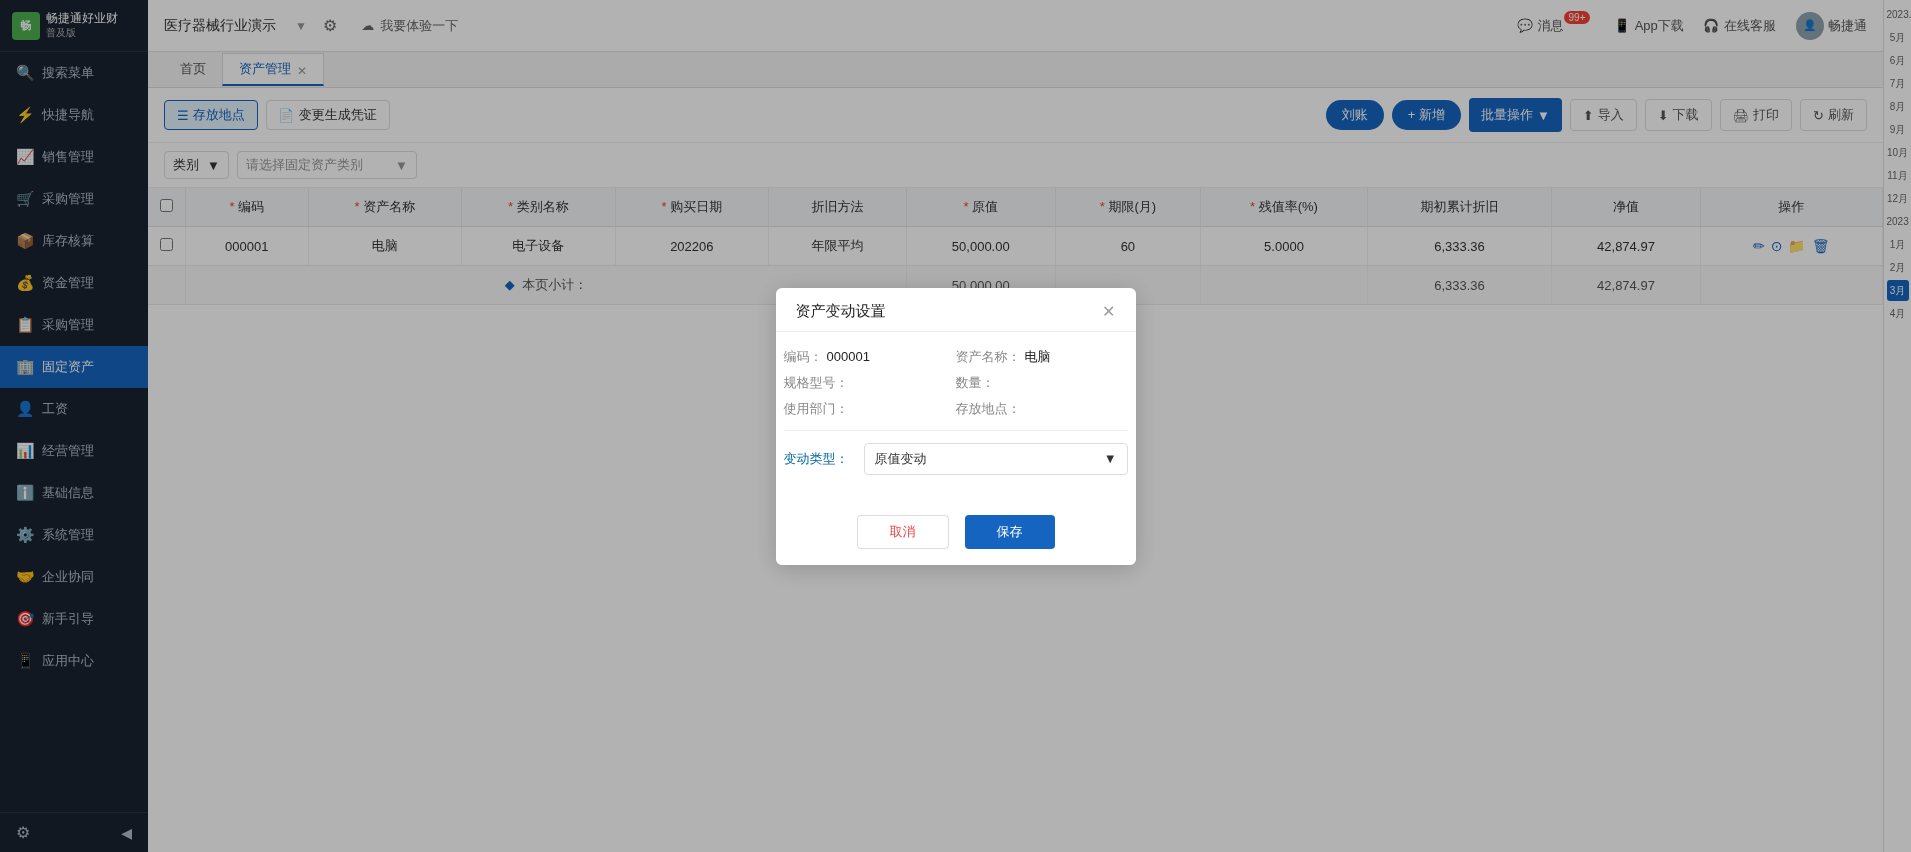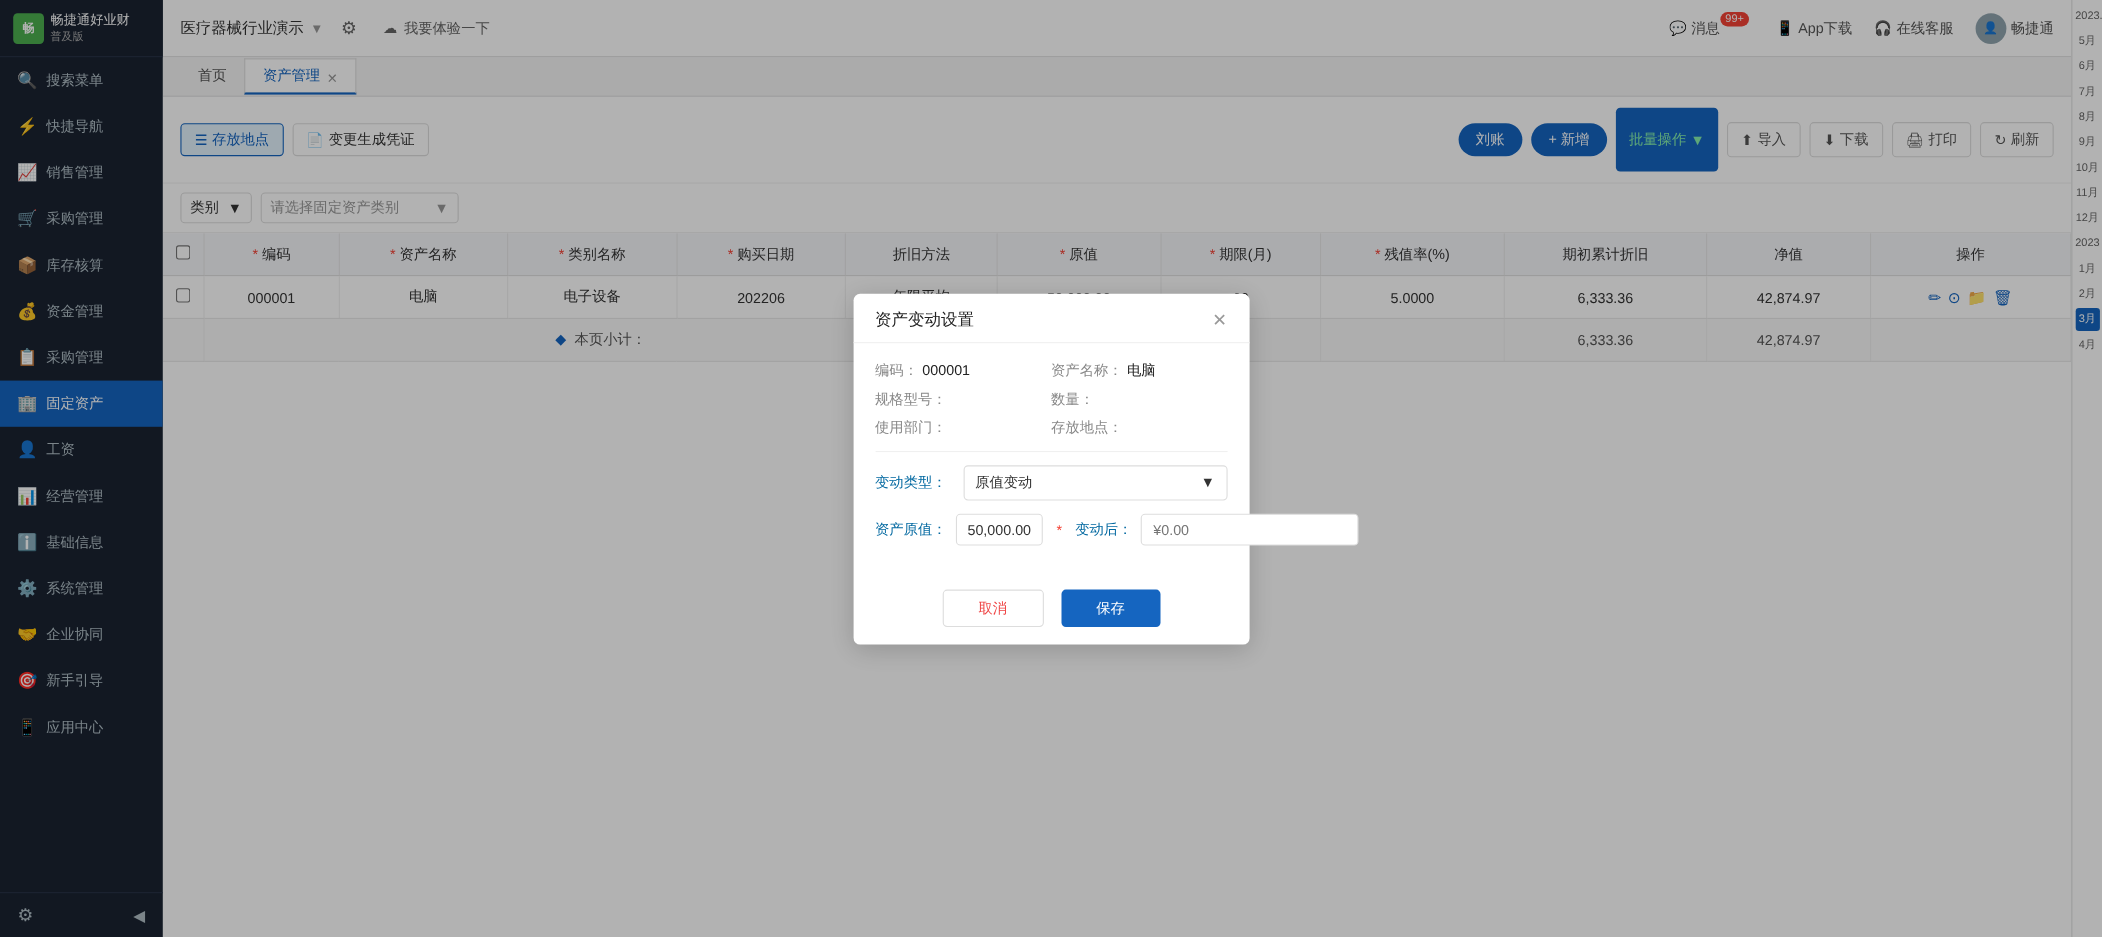--- a/index.html
+++ b/index.html
@@ -77,21 +77,21 @@
       display: flex;
       align-items: center;
       padding: 0 16px;
       gap: 16px;
     }
     .topbar-title {
       font-size: 14px;
       color: #333;
       display: flex;
       align-items: center;
-      gap: 6px;
+      gap: 19px;
     }
     .topbar-title .arrow { color: #999; font-size: 12px; }
     .topbar-settings { color: #666; cursor: pointer; font-size: 16px; }
     .topbar-trial {
       display: flex;
       align-items: center;
       gap: 6px;
       color: #666;
       font-size: 13px;
       margin-left: 8px;
@@ -205,23 +205,23 @@
       color: #fff;
       border: none;
       padding: 6px 16px;
       border-radius: 15px;
       cursor: pointer;
       font-size: 13px;
       display: flex; align-items: center; gap: 4px;
     }
     .btn-batch {
       background: #1565c0;
-      color: #86efac;
+      color: #ffffff;
       border: none;
-      padding: 20px 12px;
+      padding: 8px 12px;
       border-radius: 4px;
       cursor: pointer;
       font-size: 13px;
       display: flex; align-items: center; gap: 4px;
     }
     .btn-link {
       background: none;
       border: 1px solid #ddd;
       padding: 6px 12px;
       border-radius: 4px;
@@ -360,21 +360,21 @@
       font-size: 15px;
       font-weight: 500;
       color: #222;
     }
     .dialog-close {
       cursor: pointer;
       color: #999;
       font-size: 16px;
     }
     .dialog-body {
-      padding: 16px 20px;
+      padding: 16px 8px;
     }
     .dialog-info-grid {
       display: grid;
       grid-template-columns: 1fr 1fr;
       gap: 8px 0;
       margin-bottom: 12px;
     }
     .dialog-info-item {
       font-size: 13px;
       color: #444;
@@ -737,26 +737,19 @@
         </div>
       </div>
       <hr class="dialog-divider">
       <div class="dialog-form-row">
         <span class="dialog-form-label">变动类型：</span>
         <div class="dialog-form-select">
           <span>原值变动</span>
           <span>▼</span>
         </div>
       </div>
-      <div class="dialog-form-row">
-        <span class="dialog-form-label">资产原值：</span>
-        <span class="dialog-form-input">50,000.00</span>
-        <span style="color:#f44336;margin:0 4px;">*</span>
-        <span class="dialog-form-label">变动后：</span>
-        <input class="dialog-form-input" type="text" style="flex: 1 1 0%;" placeholder="¥0.00">
-      </div>
     </div>
     <div class="dialog-footer">
       <button class="btn-cancel">取消</button>
       <button class="btn-save">保存</button>
     </div>
   </div>
 </div>
 
 </body></html>

